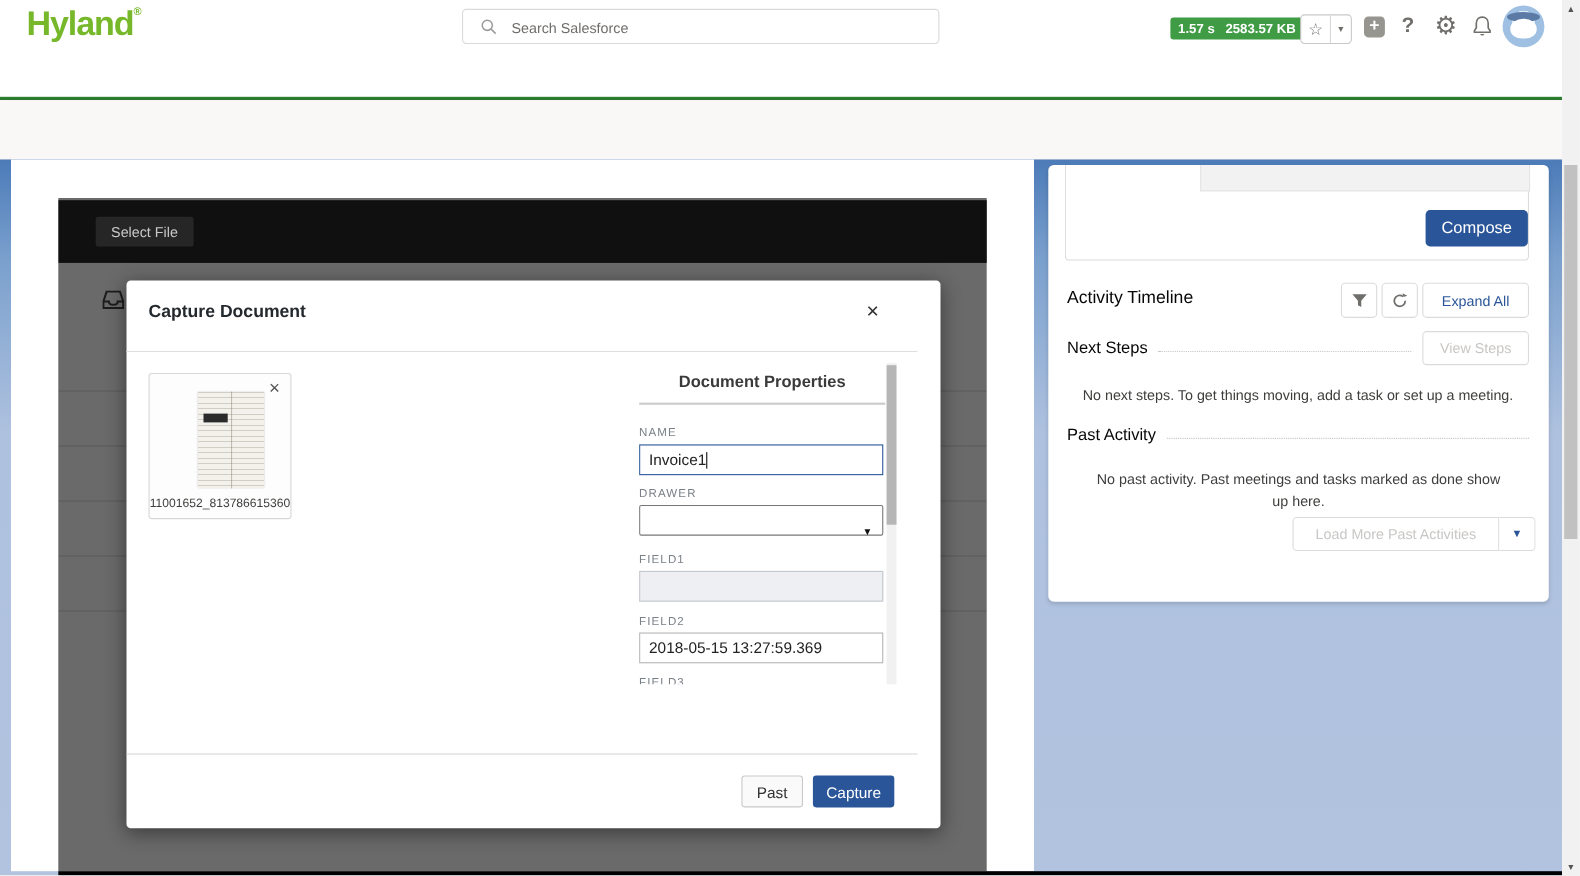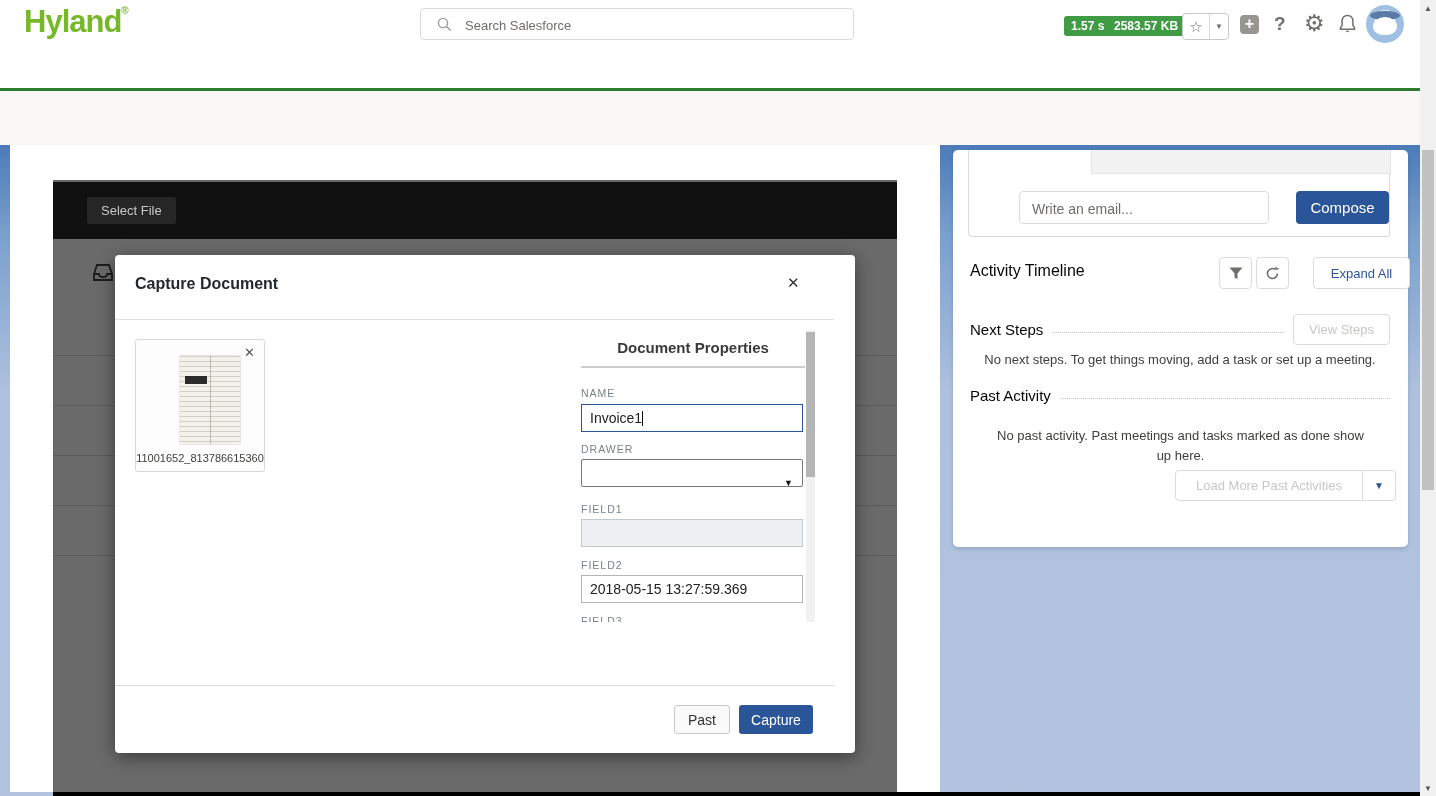--- a/index.html
+++ b/index.html
@@ -87,21 +87,21 @@
   
   #rightcard{left:953px;top:150px;width:455px;height:397px;background:#fff;border-radius:5px;box-shadow:0 2px 4px rgba(0,0,0,.15);}
   #emailcard{left:15px;top:0;width:422px;height:87px;border:1px solid #dddbda;border-top:none;border-radius:0 0 4px 4px;box-sizing:border-box;}
   #emailtoolbar{left:122px;top:0;width:300px;height:24px;background:#f3f2f2;border:1px solid #e6e4e3;border-top:none;box-sizing:border-box;}
   #emailinput{left:50px;top:41px;width:250px;height:33px;border:1px solid #dddbda;border-radius:4px;box-sizing:border-box;}
   #emailinput input{position:absolute;left:10px;top:5px;width:228px;height:22px;border:none;outline:none;font-size:14px;color:#444;font-family:"Liberation Sans",sans-serif;}
   #emailinput input::placeholder{color:#706e6b;}
   #composebtn{left:327px;top:41px;width:93px;height:33px;background:#2a5699;border-radius:4px;color:#fff;font-size:15px;display:flex;align-items:center;justify-content:center;}
   #atheading{left:17px;top:112px;font-size:16px;color:#080707;}
   .iconbtn{width:33px;height:32px;background:#fff;border:1px solid #dddbda;border-radius:4px;display:flex;align-items:center;justify-content:center;box-sizing:border-box;}
-  #expandall{left:340px;top:107px;width:97px;height:32px;font-size:13px;margin-left:20px;}
+  #expandall{left:340px;top:107px;width:97px;height:32px;font-size:13px;}
   .secrow{display:flex;align-items:center;}
   .sechead{font-size:15px;color:#080707;white-space:nowrap;}
   .dotfill{flex:1;border-bottom:1px dotted #c9c7c5;margin:6px 10px 0 10px;}
   .ghostbtn{height:31px;background:#fff;border:1px solid #dddbda;border-radius:4px;color:#c9c7c5;font-size:13px;display:flex;align-items:center;justify-content:center;box-sizing:border-box;}
   .emptytext{font-size:13px;color:#3e3e3c;text-align:center;line-height:1.55;}
   #loadgroup{left:222px;top:320px;display:flex;}
   #loadmore{width:188px;border-radius:4px 0 0 4px;}
   #loadcaret{width:33px;height:31px;background:#fff;border:1px solid #dddbda;border-left:none;border-radius:0 4px 4px 0;color:#2a5699;font-size:10px;display:flex;align-items:center;justify-content:center;box-sizing:border-box;}
   
   #vscroll{left:1420px;top:0;width:16px;height:796px;background:#f1f1f1;}
@@ -272,41 +272,38 @@
     <div id="propthumb" class="abs"></div>
 
     <div class="hdiv abs" style="left:0;top:430px;width:719px;background:#d8d8d8;"></div>
     <div id="closebtn" class="abs">Past</div>
     <div id="capturebtn" class="abs">Capture</div>
   </div>
 
   <div id="rightcard" class="abs">
     <div id="emailcard" class="abs">
       <div id="emailtoolbar" class="abs"></div>
-      <div id="emailinput" class="abs">
-        <input placeholder="Write an email..." style="">
-      </div>
       <div id="composebtn" class="abs">Compose</div>
     </div>
 
     <div id="atheading" class="abs">Activity Timeline</div>
     <div class="iconbtn abs" style="left:266px;top:107px;">
       <svg width="14" height="13" viewBox="0 0 14 13">
           <path d="M0.5 0.5h13L8.5 6.5v5.5l-3-1.5V6.5z" fill="#706e6b"></path>
         </svg>
     </div>
     <div class="iconbtn abs" style="left:303px;top:107px;">
       <svg width="15" height="15" viewBox="0 0 15 15">
           <path d="M12.5 7.5a5 5 0 1 1-2-4" fill="none" stroke="#706e6b" stroke-width="1.6"></path>
           <path d="M10 0.5l1 3.4 3.3-1z" fill="#706e6b"></path>
         </svg>
     </div>
     <div id="expandall" class="sfbtn abs">Expand All</div>
 
-    <div class="secrow abs" style="left:17px;top:164px;width:420px;height:31px;align-items:center;">
+    <div class="secrow abs" style="left:17px;top:151px;width:420px;height:31px;align-items:center;">
       <span class="sechead">Next Steps</span>
       <span class="dotfill"></span>
       <div class="ghostbtn" style="width:97px;">View Steps</div>
     </div>
     <div class="emptytext abs" style="left:17px;top:200px;width:420px;">No next steps. To get things moving, add a task or set up a meeting.</div>
 
     <div class="secrow abs" style="left:17px;top:233px;width:420px;height:24px;">
       <span class="sechead">Past Activity</span>
       <span class="dotfill" style="margin-right:0;"></span>
     </div>

